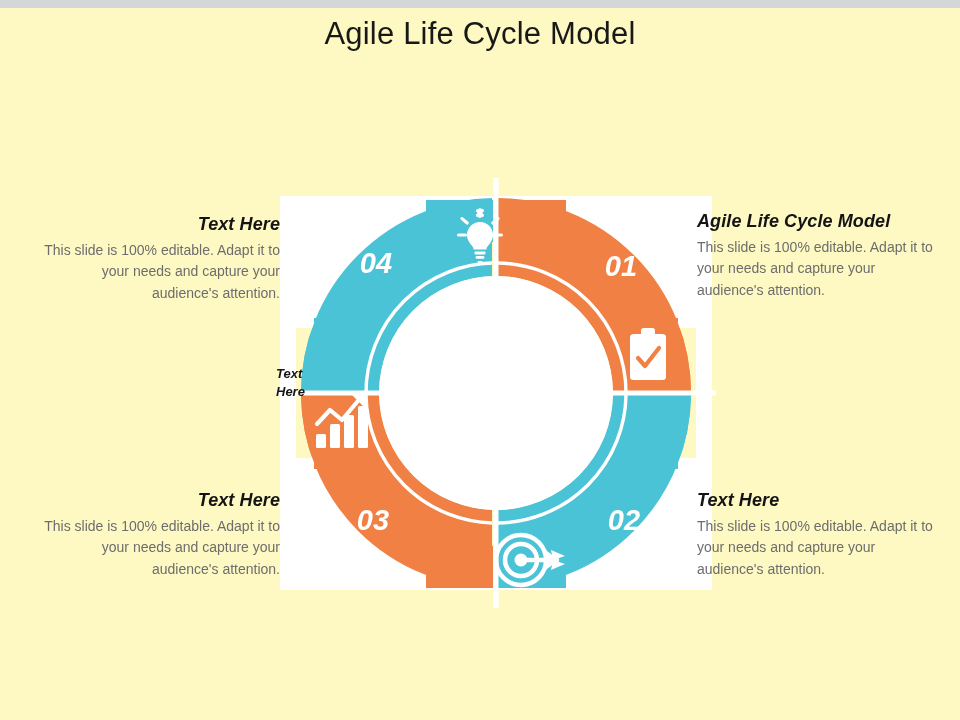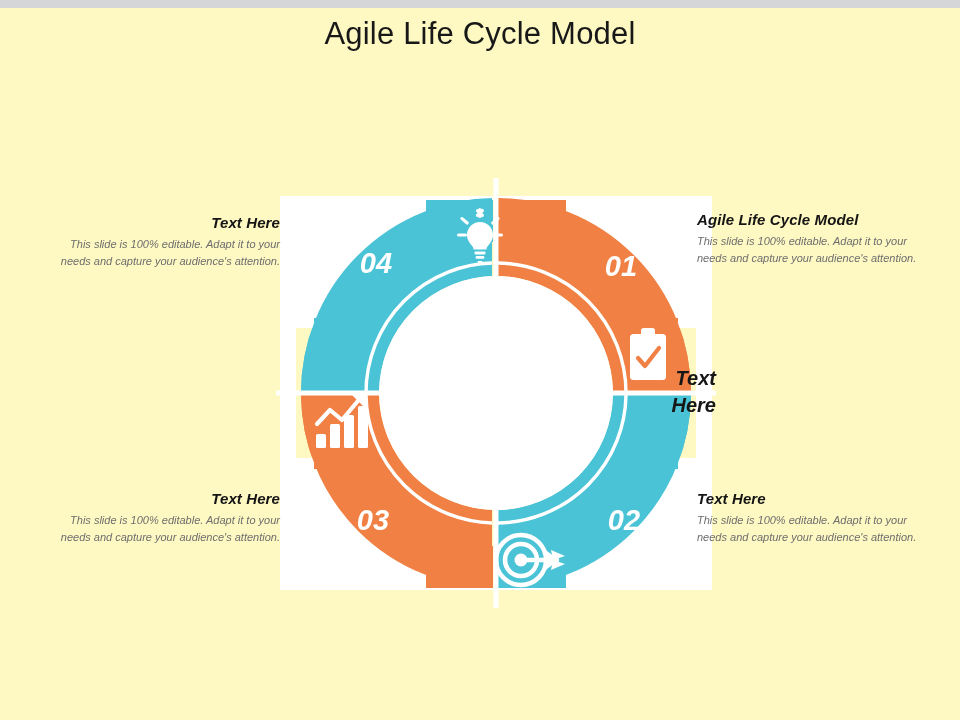--- a/index.html
+++ b/index.html
@@ -47,47 +47,46 @@
     width: 440px;
     height: 430px;
   }
   #diagram svg { display: block; }
 
   .center-text {
     position: absolute;
     left: 276px;
     top: 365px;
     width: 440px;
-    text-align: right;
-    font-size: 20px;
+    text-align: left;
+    font-size: 13px;
     font-weight: bold;
     font-style: italic;
     color: #161616;
     line-height: 1.35;
     pointer-events: none;
   }
 
   
   .block {
     position: absolute;
     width: 236px;
   }
   .block .head {
-    font-size: 15px;
+    font-size: 18px;
     font-weight: bold;
     font-style: italic;
     color: #141414;
     margin-bottom: 5px;
     letter-spacing: 0.1px;
   }
   .block .body {
-    font-size: 11px;
+    font-size: 14px;
     color: #6d6d6d;
     line-height: 1.52;
-    font-style: italic;
   }
   .block.left  { text-align: right; left: 44px; }
   .block.right { text-align: left;  left: 697px; }
 
   #block-04 { top: 214px; }
   #block-03 { top: 490px; }
   #block-01 { top: 211px; }
   #block-02 { top: 490px; }
 </style>
 </head>

